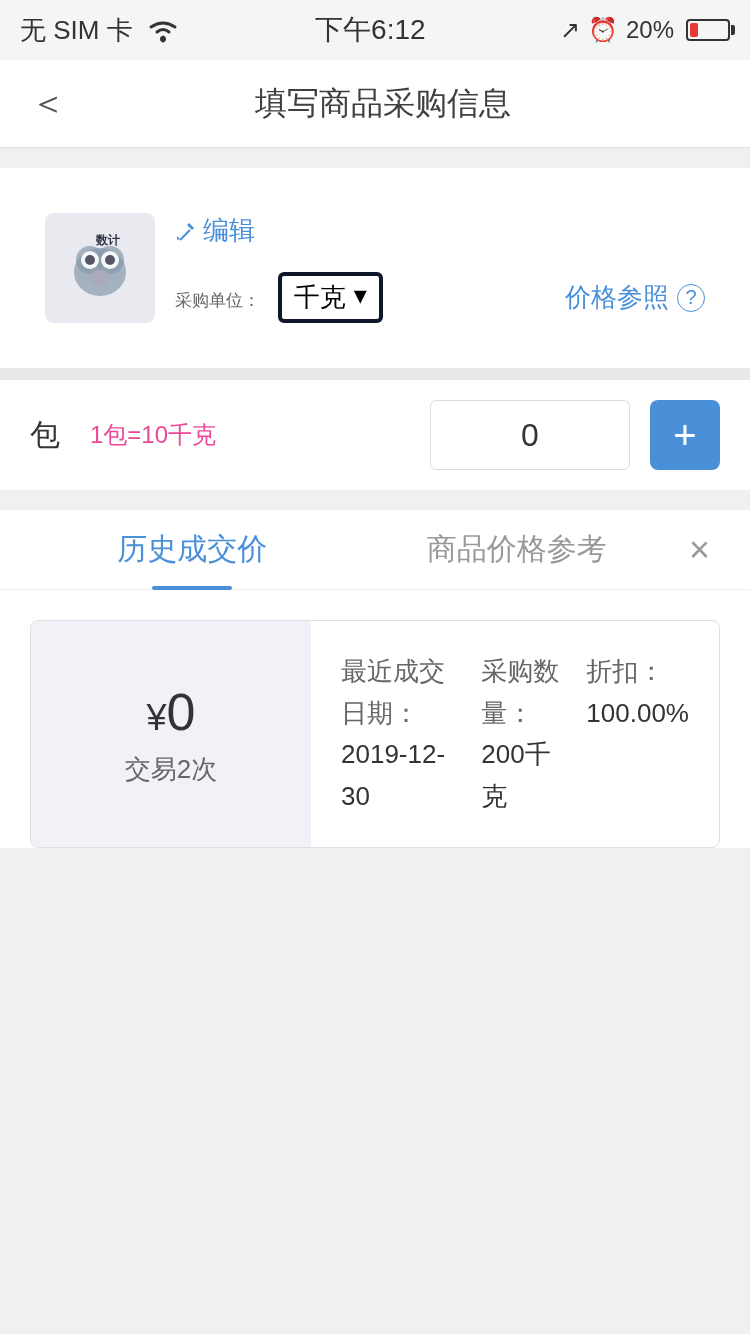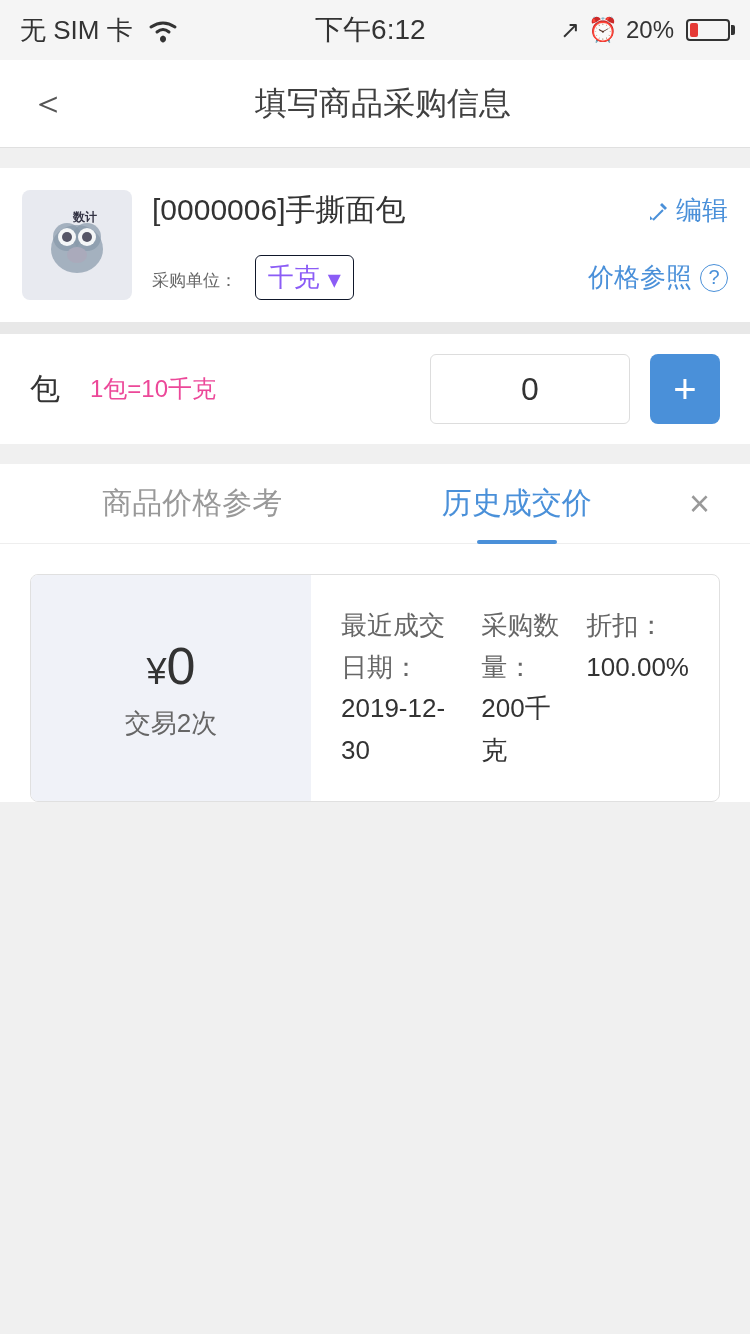--- a/index.html
+++ b/index.html
@@ -92,21 +92,21 @@
       font-size: 32px;
       font-weight: 500;
       color: #404040;
       margin-right: 40px;
     }
 
     
     .product-card {
       background: white;
       margin-top: 20px;
-      padding: 22px;
+      padding: 45px;
       display: flex;
       align-items: flex-start;
       gap: 20px;
     }
     .product-thumb {
       width: 110px;
       height: 110px;
       background: #e8eaf0;
       border-radius: 8px;
       display: flex;
@@ -146,26 +146,26 @@
       justify-content: space-between;
       align-items: center;
     }
     .unit-label {
       font-size: 17px;
       color: #666;
       margin-right: 10px;
     }
     .unit-select {
       display: inline-flex;
-      align-items: flex-end;
-      border: 1px solid #0f172a;
+      align-items: flex-start;
+      border: 4px solid #0f172a;
       border-radius: 6px;
       padding: 4px 12px;
       font-size: 26px;
-      color: #8b5cf6;
+      color: #000000;
       gap: 8px;
       cursor: pointer;
     }
     .price-ref {
       color: #4a90d9;
       font-size: 26px;
       display: flex;
       align-items: center;
       gap: 8px;
       cursor: pointer;
@@ -356,21 +356,20 @@
       <ellipse cx="30" cy="32" rx="9" ry="9" fill="white" opacity="0.9"></ellipse>
       <ellipse cx="50" cy="32" rx="9" ry="9" fill="white" opacity="0.9"></ellipse>
       <ellipse cx="30" cy="32" rx="5" ry="5" fill="#556"></ellipse>
       <ellipse cx="50" cy="32" rx="5" ry="5" fill="#556"></ellipse>
       <ellipse cx="40" cy="50" rx="10" ry="8" fill="#aab"></ellipse>
       <text x="36" y="16" font-size="12" fill="#334" font-weight="bold">数计</text>
     </svg>
   </div>
   <div class="product-info">
     <div class="product-name-row">
-      <span class="product-name">[0000006]手撕面包</span>
       <span class="edit-btn">
         <svg width="22" height="22" viewBox="0 0 22 22">
           <rect x="3" y="14" width="14" height="2" fill="#4a90d9" transform="rotate(-45 10 15)"></rect>
           <polygon points="14,3 19,8 17,10 12,5" fill="#4a90d9"></polygon>
           <polygon points="2,16 5,19 2,20" fill="#4a90d9"></polygon>
         </svg>
         <span>编辑</span>
       </span>
     </div>
     <div class="unit-row">
@@ -394,25 +393,25 @@
 <div class="qty-row">
   <span class="qty-unit-label">包</span>
   <span class="qty-unit-sub">1包=10千克</span>
   <div class="qty-spacer"></div>
   <div class="qty-input-box">0</div>
   <div class="qty-plus">+</div>
 </div>
 
 <div class="tab-section">
   <div class="tab-header">
+    <div class="tab-item active">
+      <span>历史成交价</span>
+    </div>
     <div class="tab-item">
       <span>商品价格参考</span>
-    </div>
-    <div class="tab-item active">
-      <span>历史成交价</span>
     </div>
     <span class="tab-close">×</span>
   </div>
 
   <div class="price-card">
     <div class="price-left">
       <div class="price-amount">
         <span class="price-currency">¥</span><span>0</span>
       </div>
       <div class="price-times">交易2次</div>

